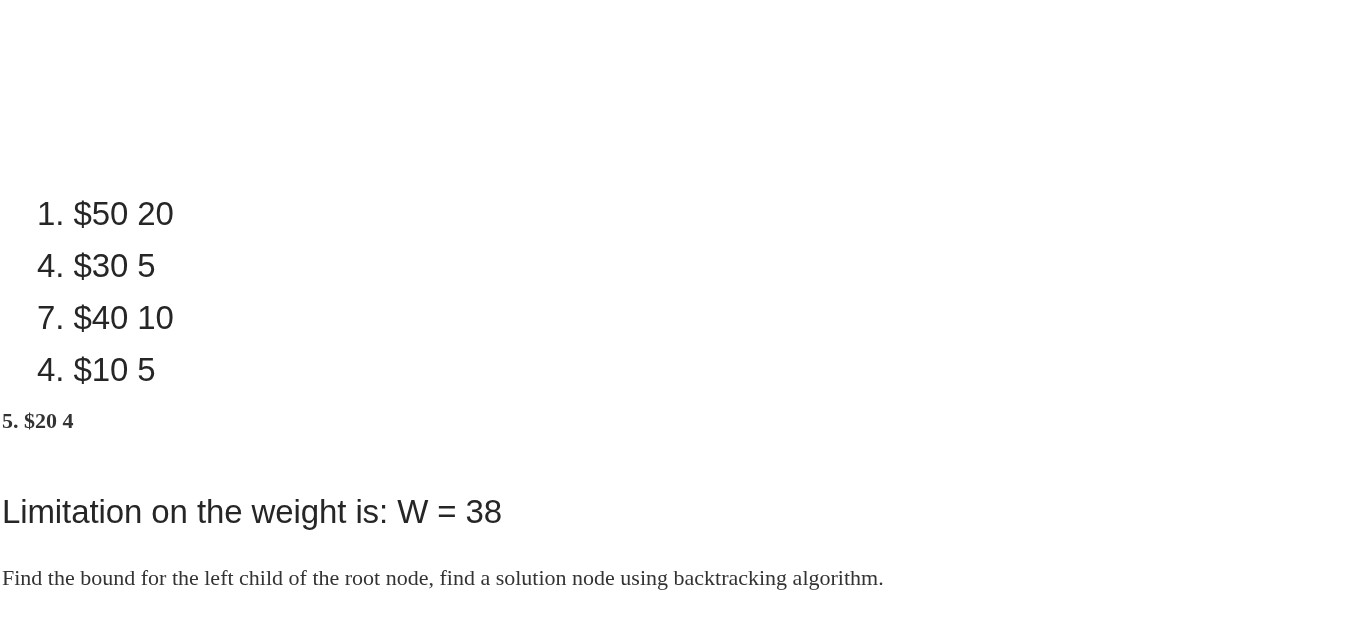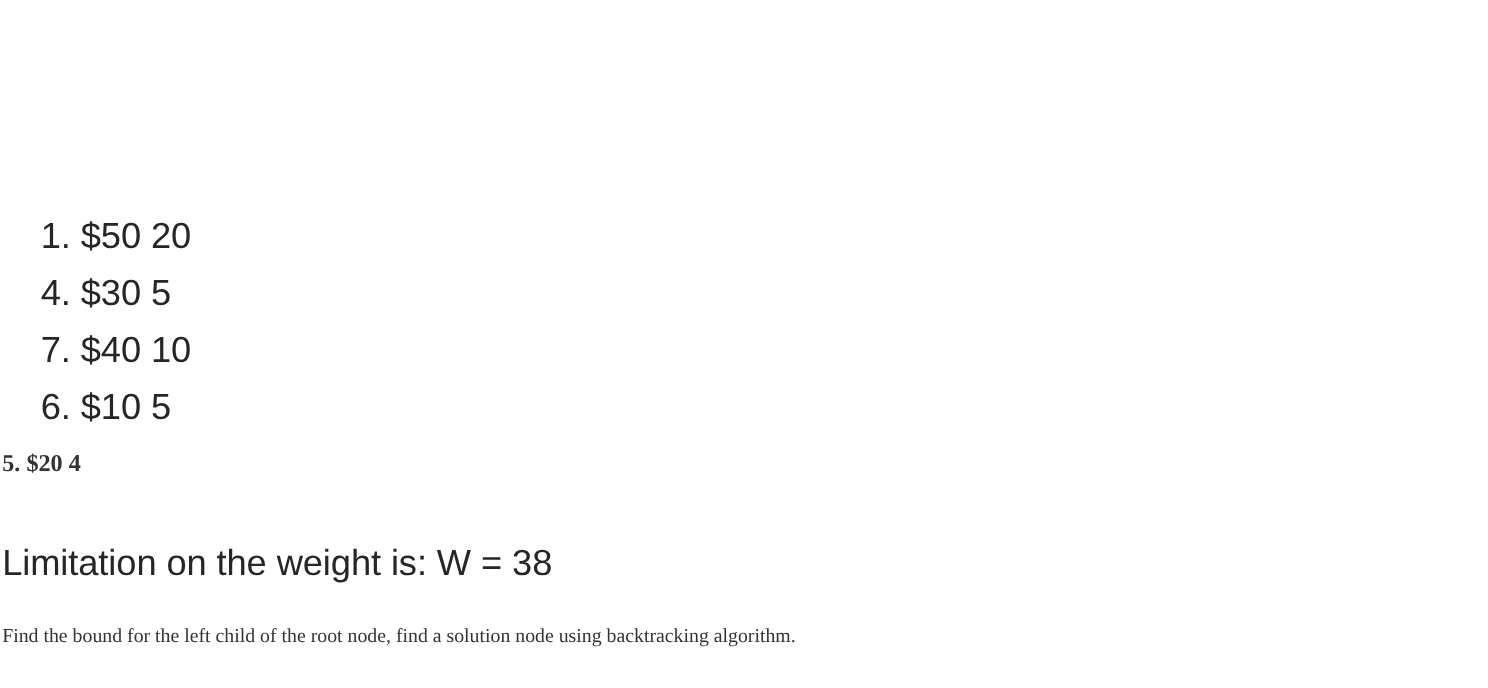--- a/index.html
+++ b/index.html
@@ -85,37 +85,37 @@
     white-space: pre;
   }
 
   
   .closing {
     position: absolute;
     left: 2px;
     top: 563px;
     width: 1340px;
     font-family: "Liberation Serif", serif;
-    font-size: 18px;
+    font-size: 22px;
     line-height: 30px;
     color: #333333;
     font-weight: 400;
   }
 </style>
 </head>
 <body>
 
 <div class="page">
 
 
   <ol class="item-list">
     <li>1. $50 20</li>
     <li>4. $30 5</li>
     <li>7. $40 10</li>
-    <li>6. $10 5</li>
+    <li>4. $10 5</li>
   </ol>
 
   <div class="item-five">5. $20 4</div>
 
   <div class="limitation">Limitation on the weight is: W = 38</div>
 
   <div class="closing">Find the bound for the left child of the root node, find a solution node using backtracking algorithm.</div>
 
 </div>
 

